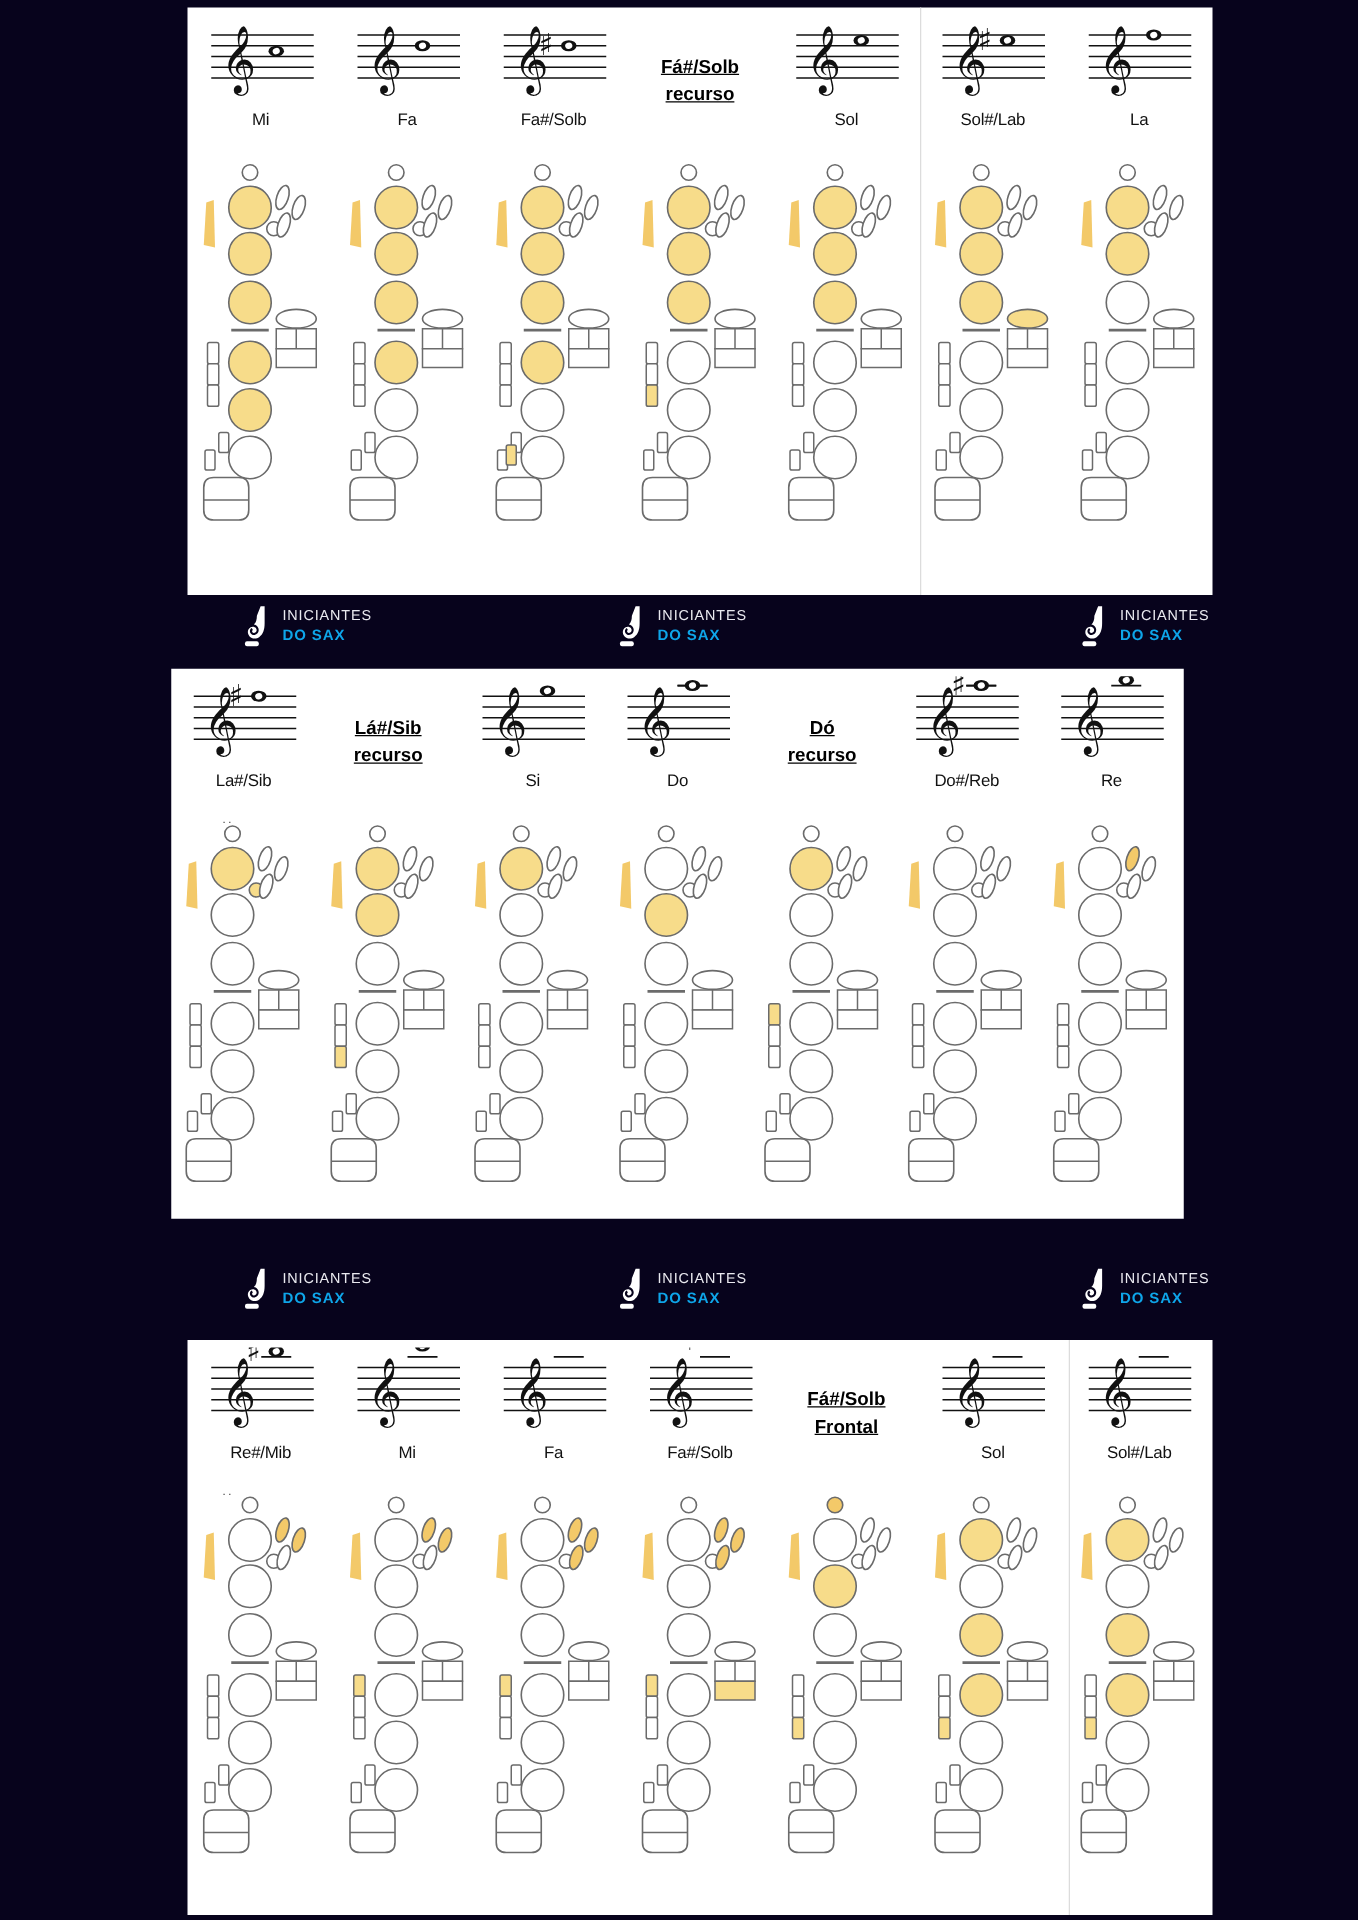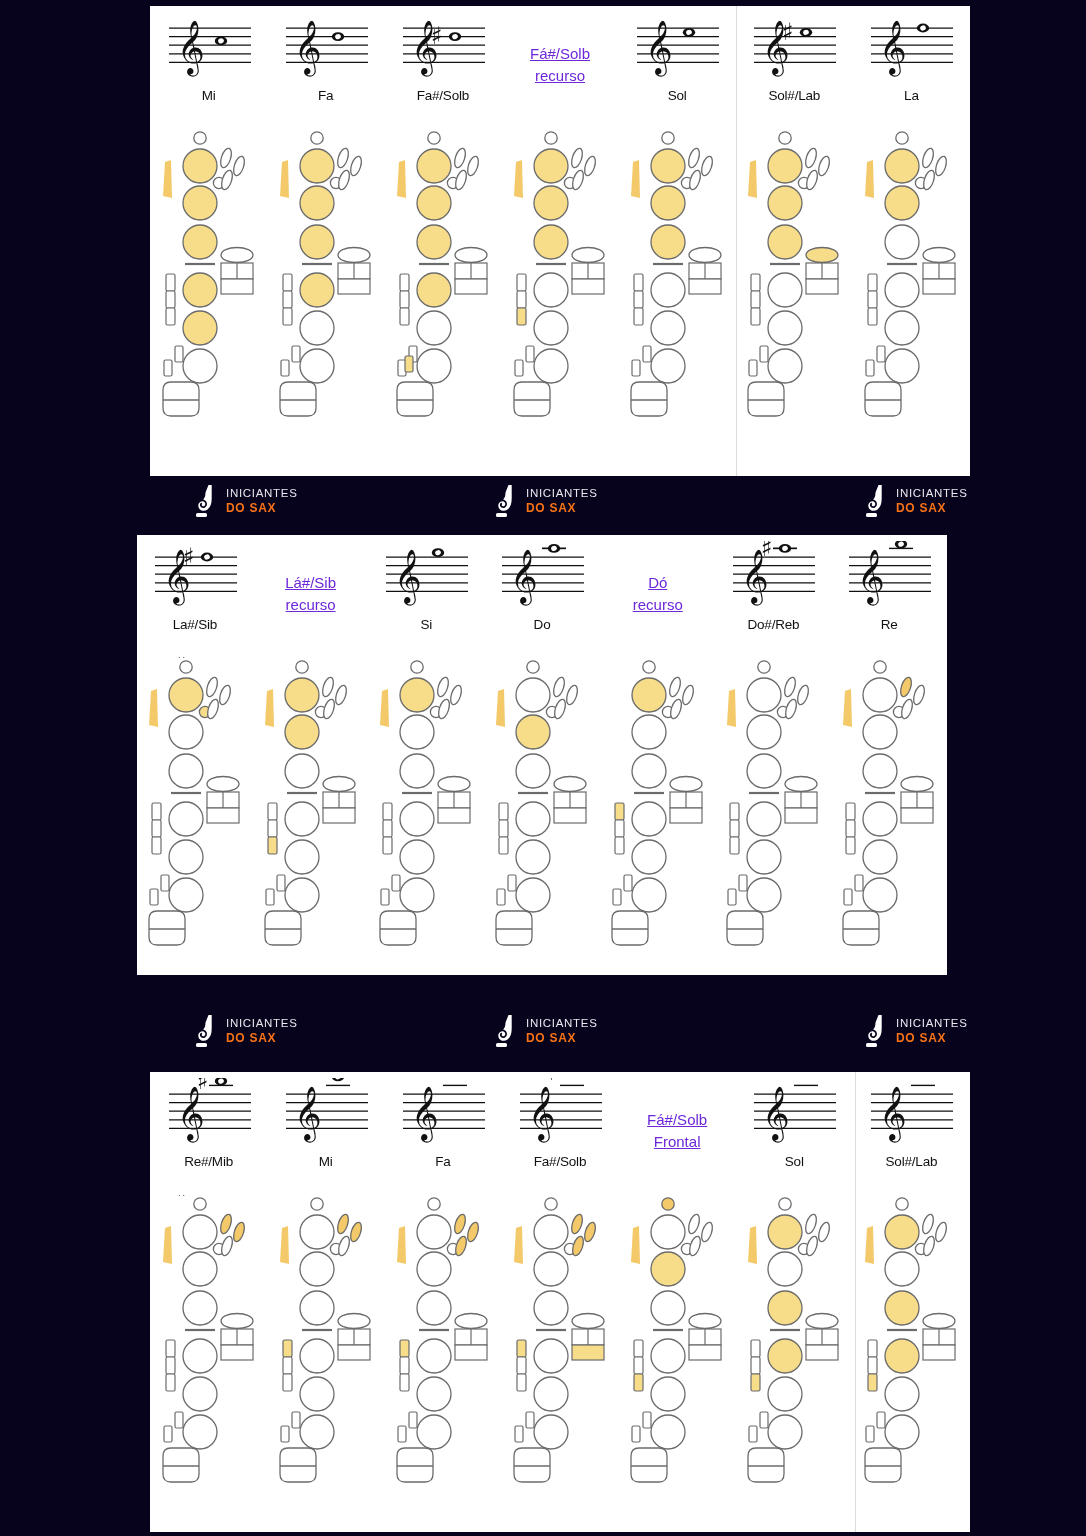--- a/index.html
+++ b/index.html
@@ -33,21 +33,21 @@
     align-items:center; justify-content:flex-start;
     padding-top:6px;
   }
   .head .notename {
     font-size:13.5px; font-weight:normal; color:#111;
     margin-top:2px; letter-spacing:-0.2px; white-space:nowrap;
   }
   
   .head.textonly { justify-content:center; padding-top:0; }
   .head.textonly .bigtext {
-    font-size:15px; font-weight:normal; color:#6d28d9;
+    font-size:15px; font-weight:bold; color:#000000;
     text-decoration:underline; text-align:center; line-height:1.5;
     white-space:pre-line;
   }
 
   
   .staff { position:relative; width:92px; height:74px; }
   .staff svg { display:block; }
 
   
   .charts { position:relative; display:flex; width:100%; flex:1; }
@@ -57,21 +57,21 @@
   
   .brandstrip { position:absolute; left:0; width:1086px; height:48px; display:flex; }
   #brand1 { top:478px; }
   #brand2 { top:1008px; }
   .brand {
     position:absolute; display:flex; align-items:center; gap:9px;
   }
   .brand .saxicon { width:22px; height:34px; flex:0 0 auto; }
   .brand .btext { display:flex; flex-direction:column; line-height:1.18; }
   .brand .b1 { color:#e9e9ef; font-size:11.5px; letter-spacing:0.7px; font-weight:400; }
-  .brand .b2 { color:#f97316; font-size:12px; letter-spacing:0.7px; font-weight:bold; }
+  .brand .b2 { color:#0ea5e9; font-size:12px; letter-spacing:0.7px; font-weight:bold; }
 
   .dots { position:absolute; font-size:9px; color:#333; letter-spacing:2px; }
 </style>
 </head>
 <body>
 
 <div class="page">
 
   <div class="card" id="row1">
       <div class="heads">

